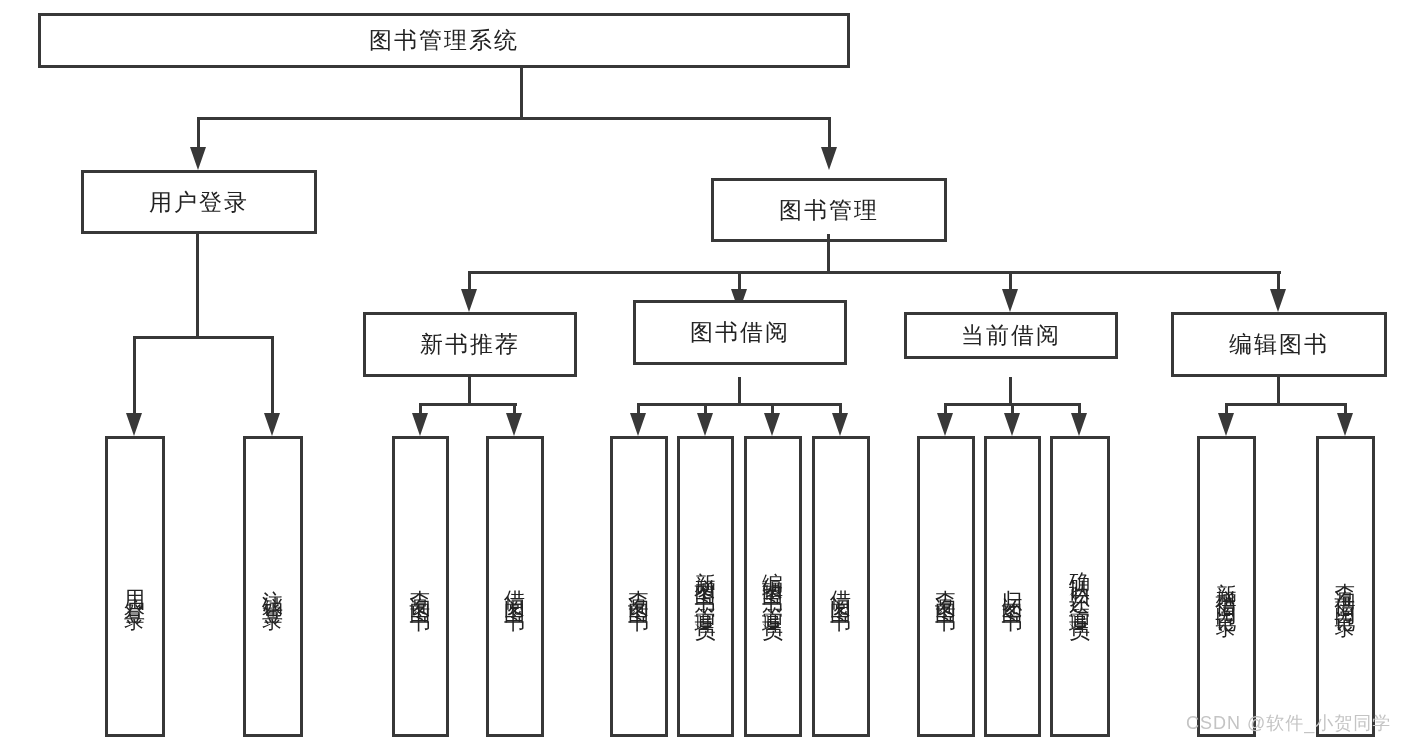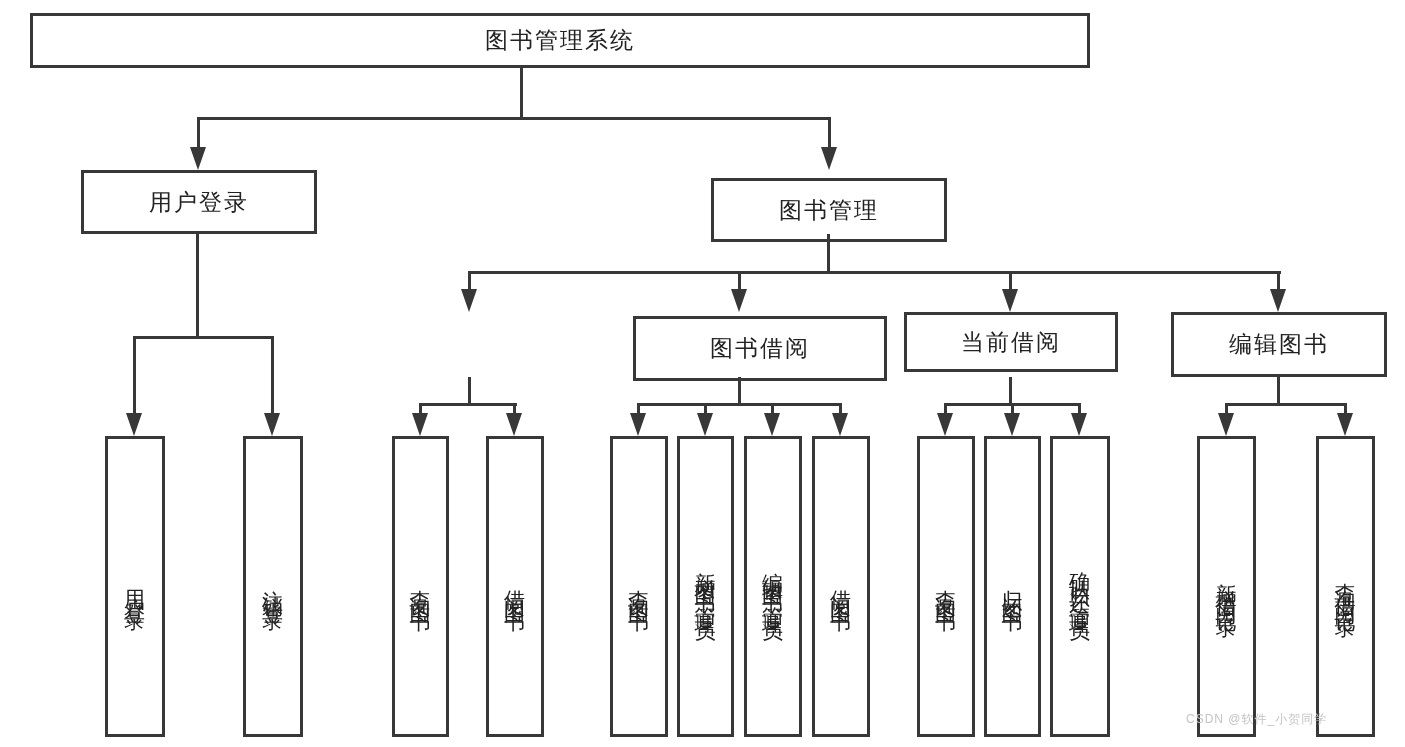--- a/index.html
+++ b/index.html
@@ -32,30 +32,30 @@
   .vl{width:3px;}
   .hl{height:3px;}
   .arrow{
     position:absolute;width:0;height:0;
     border-left:8px solid transparent;
     border-right:8px solid transparent;
     border-top:23px solid var(--line);
   }
   .watermark{
     position:absolute;left:1186px;top:711px;
-    font-size:12px;color:var(--watermark);
+    font-size:18px;color:var(--watermark);
     letter-spacing:1px;white-space:nowrap;z-index:5;
   }
 </style>
 </head>
 <body>
 
 <div class="canvas">
 
-  <div class="node h" style="left:30px;top:13px;width:1060px;height:55px">
+  <div class="node h" style="left:38px;top:13px;width:812px;height:55px">
     <span>图书管理系统</span>
   </div>
 
   <div>
     <div class="ln vl" style="left:520px;top:68px;height:49px"></div>
     <div class="ln hl" style="left:197px;top:117px;width:634px"></div>
     <div class="ln vl" style="left:197px;top:117px;height:32px"></div>
     <div class="arrow" style="left:190px;top:147px"></div>
     <div class="ln vl" style="left:828px;top:117px;height:32px"></div>
     <div class="arrow" style="left:821px;top:147px"></div>
@@ -83,24 +83,27 @@
     <div class="ln vl" style="left:468px;top:271px;height:20px"></div>
     <div class="arrow" style="left:461px;top:289px"></div>
     <div class="ln vl" style="left:738px;top:271px;height:20px"></div>
     <div class="arrow" style="left:731px;top:289px"></div>
     <div class="ln vl" style="left:1009px;top:271px;height:20px"></div>
     <div class="arrow" style="left:1002px;top:289px"></div>
     <div class="ln vl" style="left:1277px;top:271px;height:20px"></div>
     <div class="arrow" style="left:1270px;top:289px"></div>
   </div>
 
-  <div class="node h" style="left:633px;top:316px;width:254px;height:65px">
+  <div class="node h" style="left:363px;top:312px;width:214px;height:65px">
+    <span>新书推荐</span>
+  </div>
+  <div class="node h" style="left:633px;top:300px;width:214px;height:65px">
     <span>图书借阅</span>
   </div>
-  <div class="node h" style="left:904px;top:312px;width:214px;height:60px">
+  <div class="node h" style="left:904px;top:312px;width:214px;height:47px">
     <span>当前借阅</span>
   </div>
   <div class="node h" style="left:1171px;top:312px;width:216px;height:65px">
     <span>编辑图书</span>
   </div>
 
   <div>
     <div class="ln vl" style="left:468px;top:377px;height:29px"></div>
     <div class="ln hl" style="left:419px;top:403px;width:98px"></div>
     <div class="ln vl" style="left:419px;top:403px;height:13px"></div>

